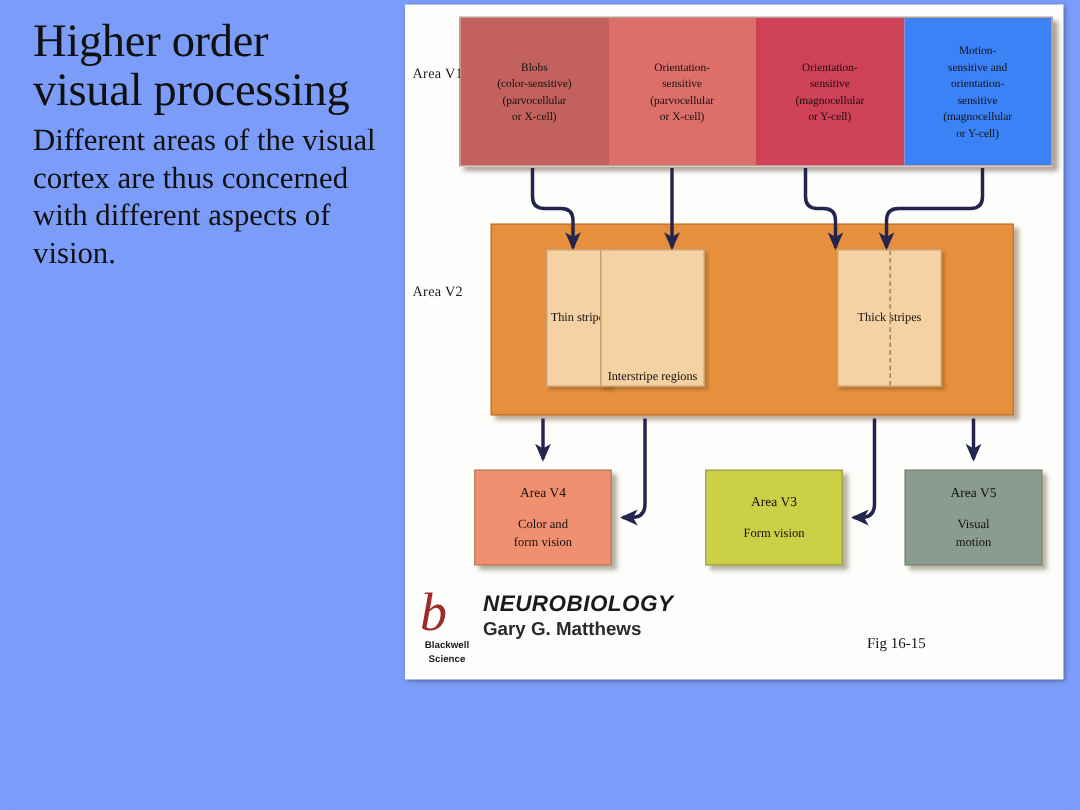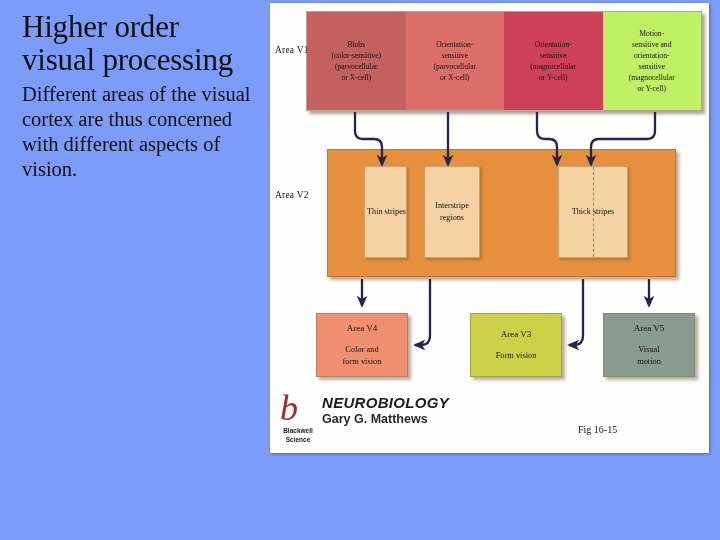--- a/index.html
+++ b/index.html
@@ -117,21 +117,21 @@
     display: flex;
     align-items: center;
     justify-content: center;
     text-align: center;
     font-family: "Liberation Serif", serif;
     font-size: 8.2px;
     line-height: 1.45;
     color: #14100e;
   }
   #thin-stripes-box      { left: 36px;  width: 43px; justify-content: flex-end; }
-  #interstripe-box       { left: 96px;  width: 56px; }
+  #interstripe-box       { left: 72px;  width: 70px; align-items: flex-end; }
   #thick-stripes-box     { left: 230px; width: 70px; }
   #thick-stripes-divider {
     position: absolute;
     left: 50%;
     top: 0;
     bottom: 0;
     width: 0;
     border-left: 1px dashed #b07c4a;
   }
 
@@ -260,21 +260,21 @@
         </div>
       </div>
       <div class="v1-cell" id="v1-cell-2" style="background: rgb(207, 65, 86);">
         <div>
           <span>Orientation-</span>
           <span>sensitive</span>
           <span>(magnocellular</span>
           <span>or Y-cell)</span>
         </div>
       </div>
-      <div class="v1-cell" id="v1-cell-3" style="background: #bef264;">
+      <div class="v1-cell" id="v1-cell-3" style="background: #3b82f6;">
         <div>
           <span>Motion-</span>
           <span>sensitive and</span>
           <span>orientation-</span>
           <span>sensitive</span>
           <span>(magnocellular</span>
           <span>or Y-cell)</span>
         </div>
       </div>
     </div>

